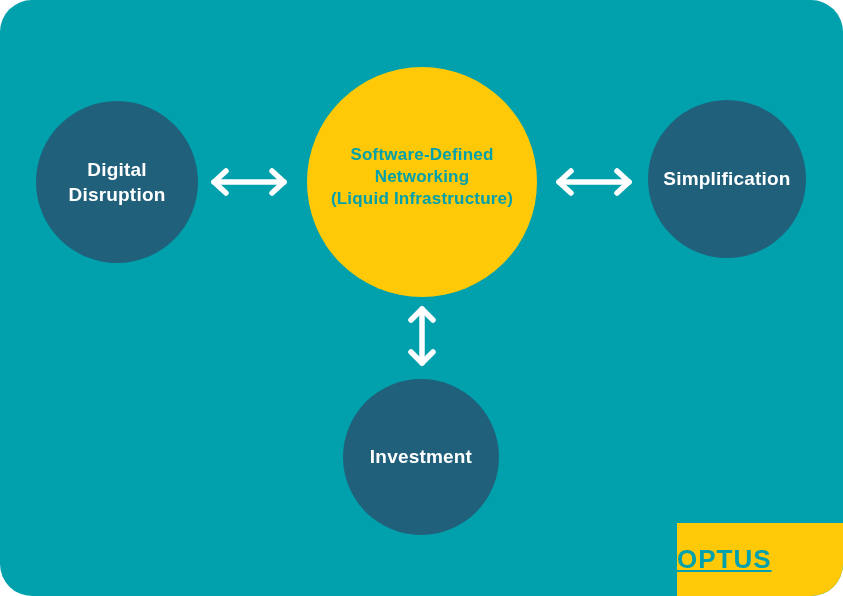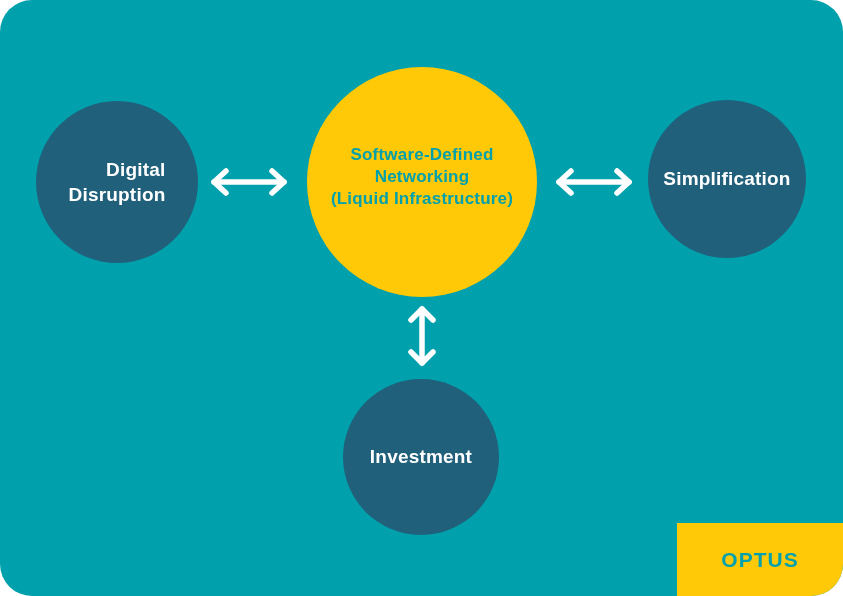--- a/index.html
+++ b/index.html
@@ -21,21 +21,21 @@
     font-weight:bold;
     white-space:pre-line;
   }
   .node {
     background:#20607B;
     color:#FFFFFF;
     font-size:19px;
     line-height:1.33;
     letter-spacing:0.2px;
   }
-  #node-digital-disruption { left:36px;  top:101px; width:162px; height:162px;text-align:right; }
+  #node-digital-disruption { left:36px;  top:101px; width:162px; height:162px; }
   #node-simplification     { left:648px; top:100px; width:158px; height:158px; }
   #node-investment         { left:343px; top:379px; width:156px; height:156px; }
   #node-center {
     left:307px; top:67px; width:230px; height:230px;
     background:#FFC907;
     color:#00A0AC;
     font-size:17px;
     line-height:1.3;
     letter-spacing:0.2px;
   }
@@ -43,25 +43,26 @@
   .arrow { position:absolute; }
   #arrow-left     { left:209px; top:164px; }
   #arrow-right    { left:554px; top:164px; }
   #arrow-vertical { left:404px; top:304px; }
   .logo-box {
     position:absolute;
     left:677px; top:523px; right:0; bottom:0;
     background:#FFC907;
     display:flex;
     align-items:center;
-    justify-content:center;
+    justify-content:flex-start;
     color:#00A0AC;
     font-weight:800;
-    font-size:21px;
+    font-size:26px;
     letter-spacing:1px;
+    text-decoration:underline;
   }
 </style>
 </head>
 <body>
 
 <div class="canvas">
 
   <div class="circle" id="node-center">
     <div class="label-inner">Software-Defined
 Networking

